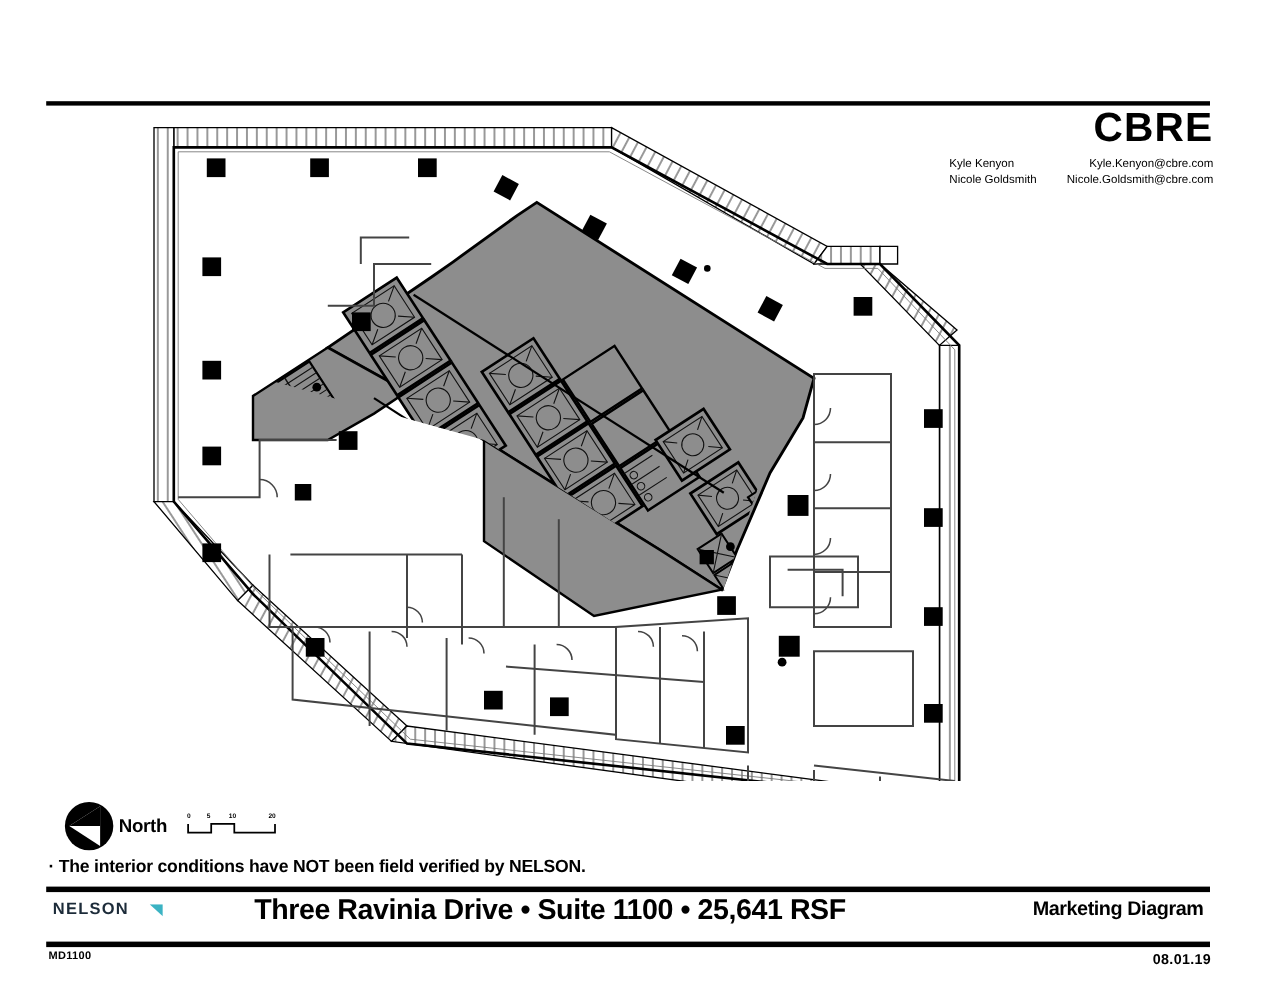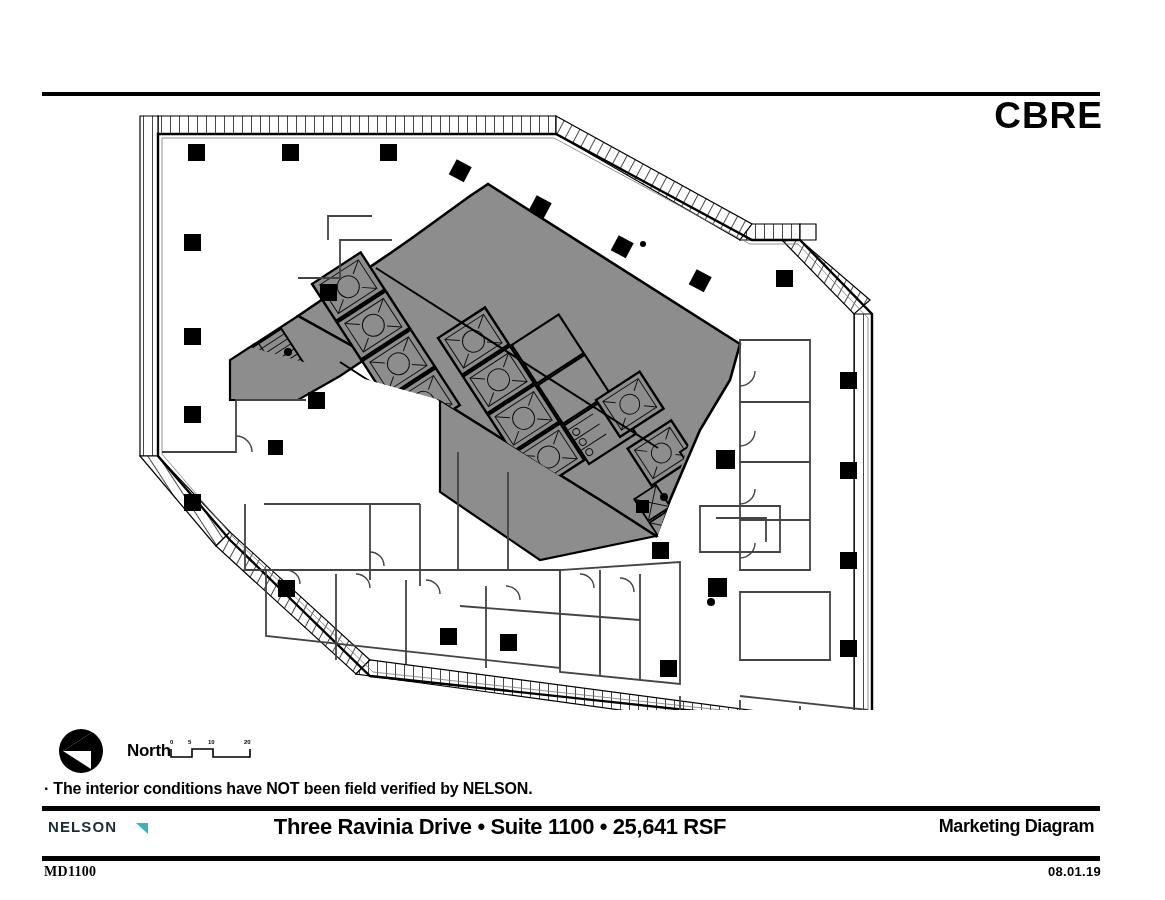--- a/index.html
+++ b/index.html
@@ -20,52 +20,62 @@
   .contact-name{text-align:left;}
   .contact-email{text-align:right;}
 
   
   .plan{position:absolute;left:40px;top:100px;width:1090px;height:610px;}
   .plan svg{display:block;width:100%;height:100%;}
 
   
   .north-group{position:absolute;left:58px;top:728px;display:flex;align-items:center;}
   .north-dial{width:46px;height:46px;position:relative;}
-  .north-label{font-size:17px;font-weight:bold;margin-left:23px;letter-spacing:-.3px;}
+  .north-label{font-size:17px;font-weight:bold;margin-left:4px;letter-spacing:-.3px;}
   .scalebar{position:absolute;left:168px;top:736px;width:92px;height:28px;}
 
   
   .disclaimer{position:absolute;left:44px;top:780px;font-size:16px;font-weight:bold;
               letter-spacing:-.2px;}
 
   
   .foot-rule-top{position:absolute;left:42px;top:806px;width:1058px;height:5px;background:#000;}
   .foot-rule-bot{position:absolute;left:42px;top:856px;width:1058px;height:5px;background:#000;}
   .footer-band{position:absolute;left:42px;top:811px;width:1058px;height:31px;
                display:flex;align-items:center;}
   .nelson-logo{width:108px;margin-left:6px;position:relative;display:flex;align-items:center;}
   .nelson-word{font-family:"Liberation Sans",sans-serif;font-weight:bold;font-size:15px;
                letter-spacing:1.1px;color:#1c2b39;}
   .nelson-flag{position:absolute;right:8px;top:3px;width:12px;height:12px;}
-  .foot-center{flex:1;text-align:center;font-size:22px;font-weight:bold;
+  .foot-center{flex:1;text-align:center;font-size:26px;font-weight:bold;
                letter-spacing:-.4px;white-space:nowrap;}
   .foot-right{width:250px;text-align:right;padding-right:6px;font-size:18px;
               font-weight:bold;letter-spacing:-.4px;white-space:nowrap;}
-  .sheet-id{position:absolute;left:44px;top:864px;font-size:14px;font-weight:bold;letter-spacing:.3px;font-family:Liberation Serif, serif;}
+  .sheet-id{position:absolute;left:44px;top:864px;font-size:10px;font-weight:bold;letter-spacing:.3px;}
   .sheet-date{position:absolute;right:64px;top:864px;font-size:13px;font-weight:bold;letter-spacing:.3px;}
 </style>
 </head>
 <body>
 
 <div class="page">
 
   <div class="top-rule"></div>
 
   <div class="cbre-block">
     <div class="cbre-logo">CBRE</div>
+    <div class="contacts">
+      <div class="contact-row">
+        <span class="contact-name">Kyle Kenyon</span>
+        <span class="contact-email">Kyle.Kenyon@cbre.com</span>
+      </div>
+      <div class="contact-row">
+        <span class="contact-name">Nicole Goldsmith</span>
+        <span class="contact-email">Nicole.Goldsmith@cbre.com</span>
+      </div>
+    </div>
   </div>
 
   <div class="plan">
     <svg viewBox="0 0 1090 610" xmlns="http://www.w3.org/2000/svg">
       <defs>
 
         <pattern id="mullion" width="9" height="9" patternUnits="userSpaceOnUse">
           <rect width="9" height="9" fill="#ffffff"></rect>
           <path d="M4.5 0 V9" stroke="#333" stroke-width="0.9"></path>
         </pattern>

